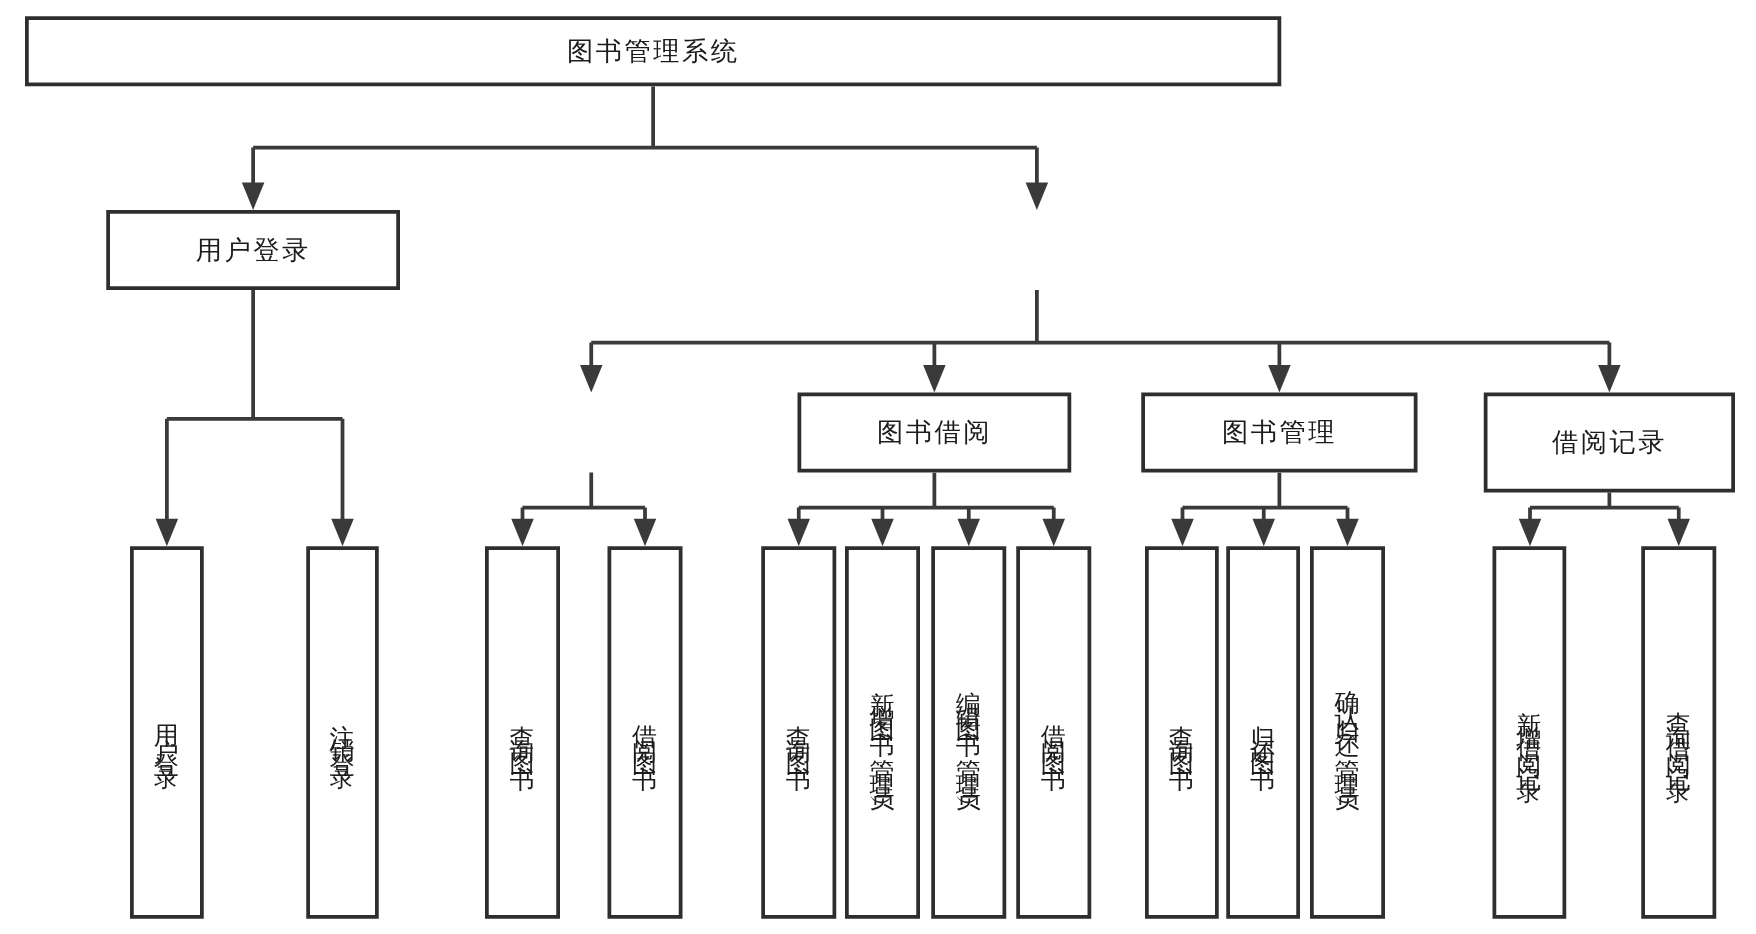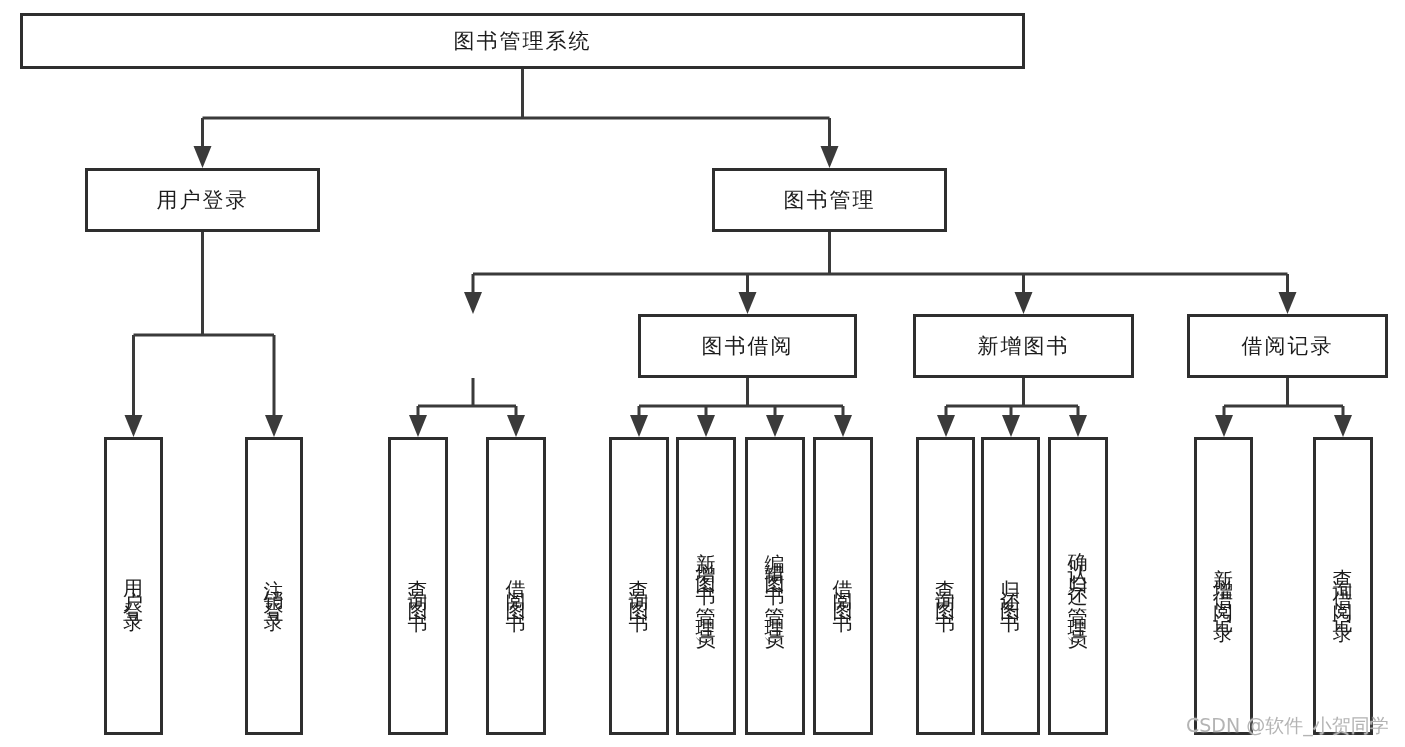--- a/index.html
+++ b/index.html
@@ -116,31 +116,28 @@
     </g>
   </svg>
 
   <div class="hbox" style="left:20px; top:13px; width:1005px; height:56px;">
     <span class="label">图书管理系统</span>
   </div>
 
   <div class="hbox" style="left:85px; top:168px; width:235px; height:64px;">
     <span class="label">用户登录</span>
   </div>
-  <div class="hbox" style="left:712px; top:168px; width:235px; height:64px;">
-    <span class="label">图书管理</span>
-  </div>
 
   <div class="hbox" style="left:638px; top:314px; width:219px; height:64px;justify-content:center;">
     <span class="label">图书借阅</span>
   </div>
   <div class="hbox" style="left:913px; top:314px; width:221px; height:64px;">
-    <span class="label">新增图书</span>
+    <span class="label">图书管理</span>
   </div>
-  <div class="hbox" style="left:1187px; top:314px; width:201px; height:64px;">
+  <div class="hbox" style="left:1187px; top:314px; width:201px; height:80px;">
     <span class="label">借阅记录</span>
   </div>
 
   <div class="vbox" style="left:104px; width:59px;">
     <span class="vtext">用户登录</span>
   </div>
   <div class="vbox" style="left:245px; width:58px;">
     <span class="vtext">注销登录</span>
   </div>
 
@@ -174,15 +171,14 @@
     <span class="vtext">确认归还（管理员）</span>
   </div>
 
   <div class="vbox" style="left:1194px; width:59px;">
     <span class="vtext">新增借阅记录</span>
   </div>
   <div class="vbox" style="left:1313px; width:60px;">
     <span class="vtext">查询借阅记录</span>
   </div>
 
-  <div class="watermark">CSDN @软件_小贺同学</div>
 
 </div>
 
 </body></html>

